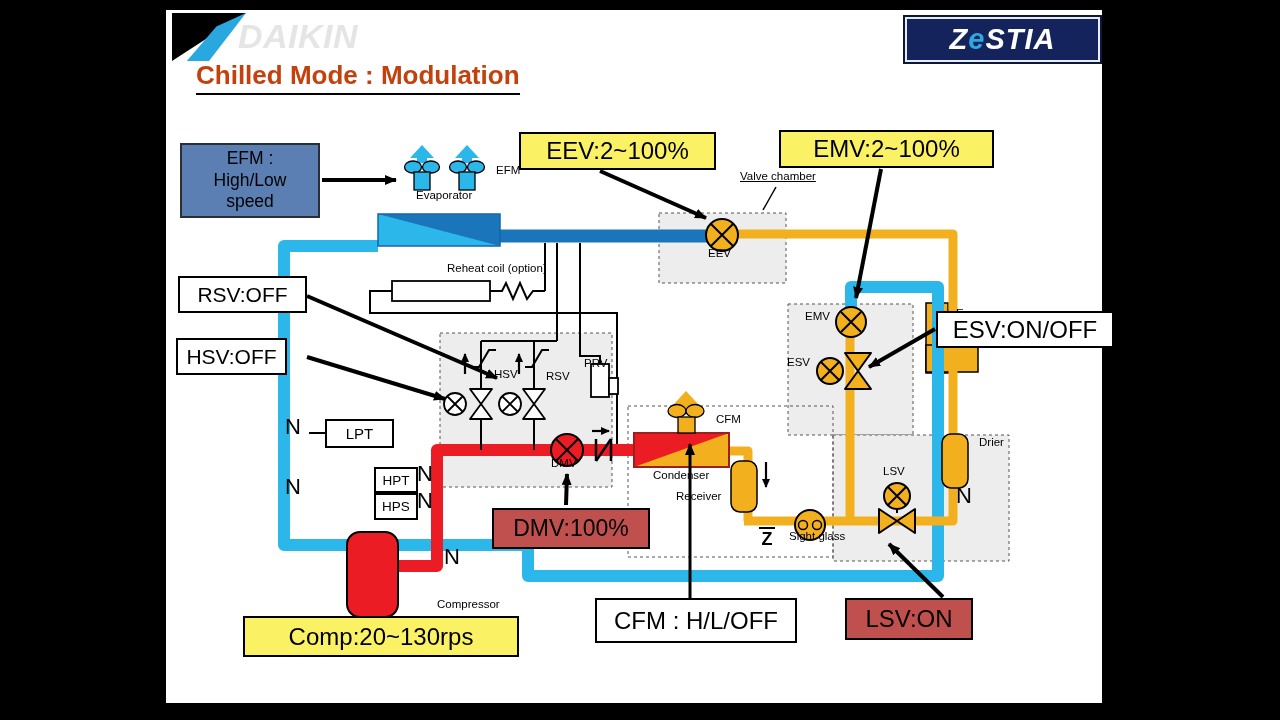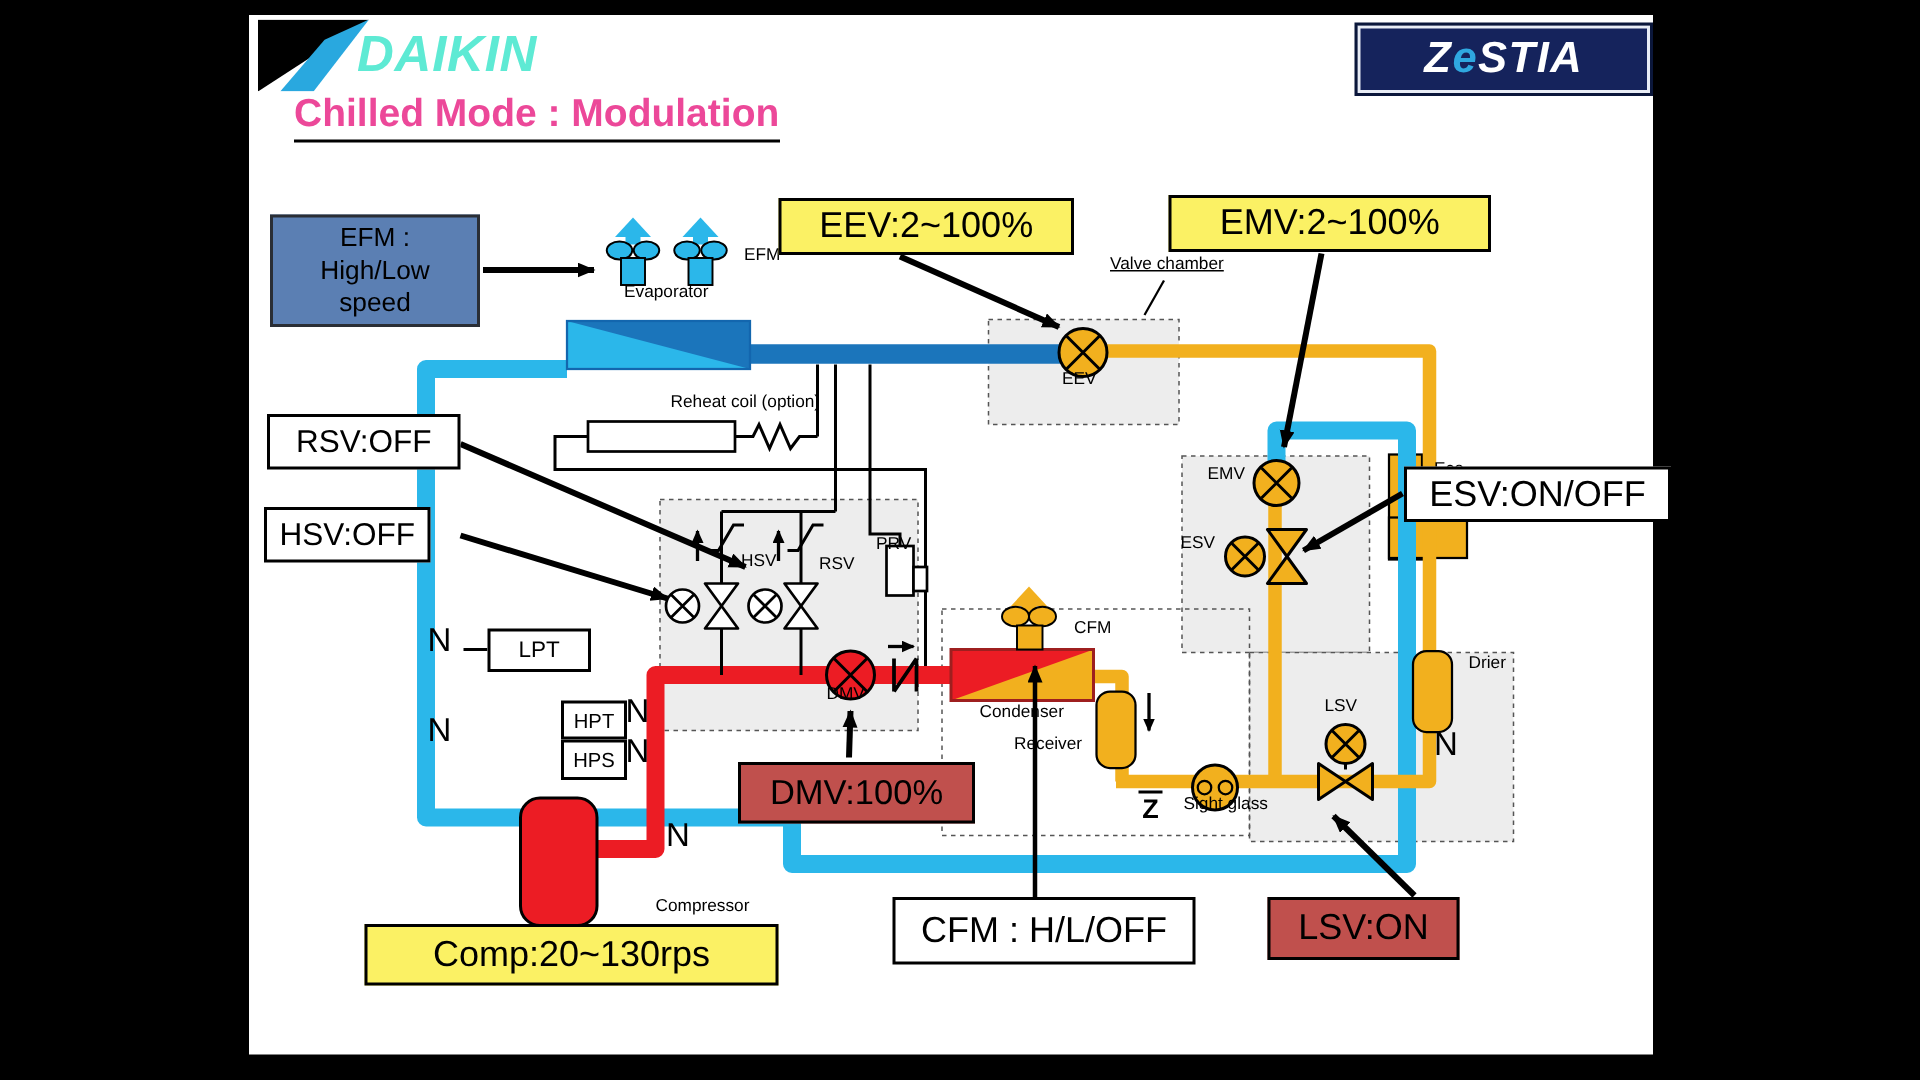--- a/index.html
+++ b/index.html
@@ -12,24 +12,24 @@
        border:2px solid #000;color:#000;white-space:nowrap;z-index:3;box-sizing:border-box;}
   .ybox{background:#FBF164;}
   .wbox{background:#fff;}
   .rbox{background:#C0504D;}
   .efm{background:#5B7FB3;border:2px solid #2A2E35;flex-direction:column;line-height:1.25;}
   .sensor{position:absolute;background:#fff;border:2px solid #000;display:flex;align-items:center;
        justify-content:center;z-index:3;box-sizing:border-box;color:#000;}
   .nsym{position:absolute;font-size:22px;color:#000;z-index:3;line-height:1;}
   .zbar{position:absolute;font-size:18px;font-weight:bold;color:#000;z-index:3;line-height:1;
        border-top:2px solid #000;padding-top:1px;width:16px;text-align:center;}
-  .title{position:absolute;left:196px;top:60px;font-size:26px;font-weight:800;color:#ec4899;
+  .title{position:absolute;left:196px;top:60px;font-size:26px;font-weight:800;color:#c2410c;
        border-bottom:2.5px solid #000;padding-bottom:2px;z-index:3;}
   .brand{position:absolute;left:238px;top:17px;font-size:34px;font-style:italic;font-weight:900;
-       color:#5eead4;letter-spacing:.5px;z-index:3;}
+       color:#e5e5e5;letter-spacing:.5px;z-index:3;}
   .zestia{position:absolute;left:905px;top:17px;width:195px;height:45px;background:#15235C;
        border:2px solid #E8ECF5;outline:2px solid #0B173B;display:flex;align-items:center;
        justify-content:center;font-style:italic;font-weight:900;font-size:29px;color:#fff;
        letter-spacing:1px;z-index:3;box-sizing:border-box;}
   .zestia .e{color:#2FA8E0;}
   .u{text-decoration:underline;}
 </style>
 </head>
 <body>
 

